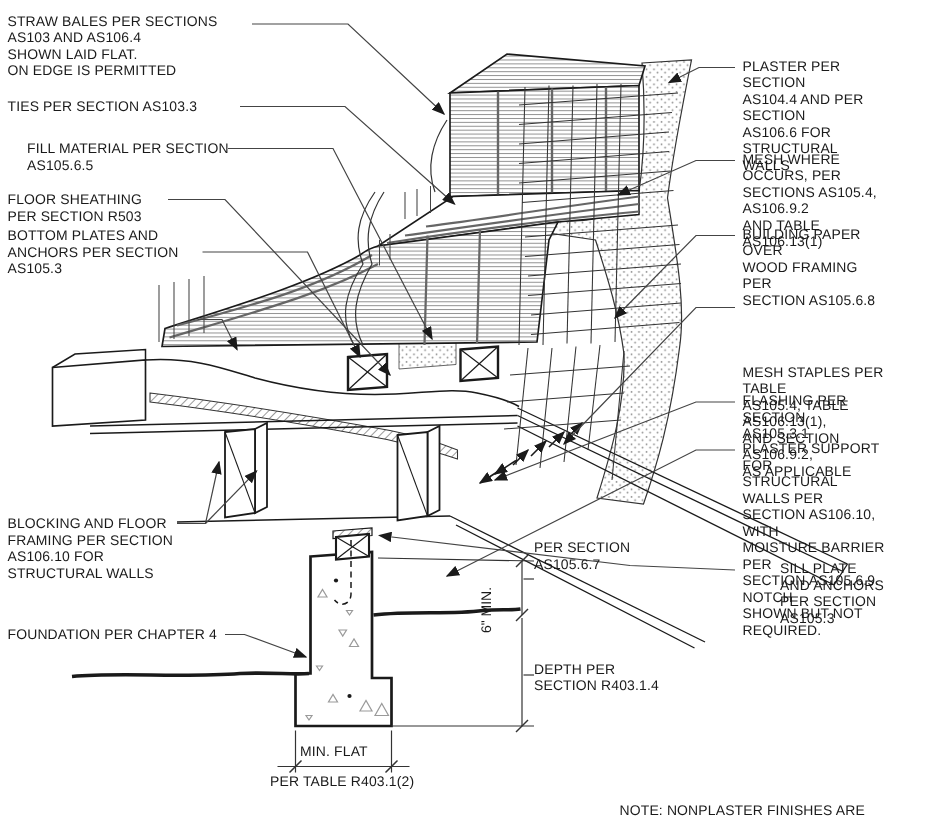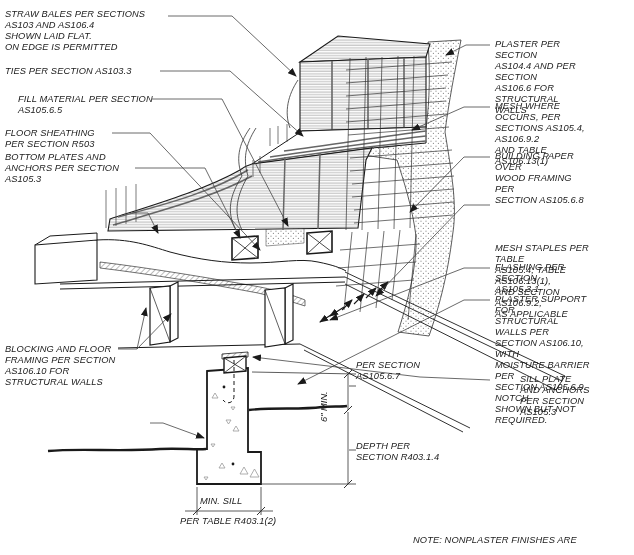--- a/index.html
+++ b/index.html
@@ -1,17 +1,17 @@
 <!DOCTYPE html>
 <html><head>
 <meta charset="utf-8">
 <style>
   html,body{margin:0;padding:0;background:#ffffff;}
   .canvas{position:relative;width:590px;height:555px;background:#fff;overflow:hidden;
-          font-family:"Liberation Sans",sans-serif;font-style:italic;}
+          font-family:"Liberation Sans",sans-serif;}
   .canvas svg{position:absolute;left:0;top:0;}
   .lbl{position:absolute;font-size:9.3px;line-height:11px;color:#1a1a1a;
        white-space:pre-line;letter-spacing:0.1px;}
   .vlabel{position:absolute;font-size:9.3px;color:#1a1a1a;white-space:nowrap;
           transform:rotate(-90deg);transform-origin:left bottom;}
 </style>
 </head>
 <body>
 
 <div class="canvas">
@@ -248,20 +248,21 @@
 AS105.6.5</div>
   <div class="lbl" style="left:5px;top:128px;">FLOOR SHEATHING
 PER SECTION R503</div>
   <div class="lbl" style="left:5px;top:152px;">BOTTOM PLATES AND
 ANCHORS PER SECTION
 AS105.3</div>
   <div class="lbl" style="left:5px;top:344px;">BLOCKING AND FLOOR
 FRAMING PER SECTION
 AS106.10 FOR
 STRUCTURAL WALLS</div>
+  <div class="lbl" style="left:5px;top:418px;">FOUNDATION PER CHAPTER 4</div>
 
   <div class="lbl" style="left:495px;top:39px;">PLASTER PER SECTION
 AS104.4 AND PER SECTION
 AS106.6 FOR STRUCTURAL
 WALLS</div>
   <div class="lbl" style="left:495px;top:101px;">MESH WHERE OCCURS, PER
 SECTIONS AS105.4, AS106.9.2
 AND TABLE AS106.13(1)</div>
   <div class="lbl" style="left:495px;top:151px;">BUILDING PAPER OVER
 WOOD FRAMING PER
@@ -279,21 +280,21 @@
 SECTION AS105.6.9. NOTCH
 SHOWN BUT NOT REQUIRED.</div>
   <div class="lbl" style="left:520px;top:374px;">SILL PLATE AND ANCHORS
 PER SECTION AS105.3</div>
 
   <div class="vlabel" style="left:329px;top:412px;">6" MIN.</div>
   <div class="lbl" style="left:356px;top:360px;">PER SECTION
 AS105.6.7</div>
   <div class="lbl" style="left:356px;top:441px;">DEPTH PER
 SECTION R403.1.4</div>
-  <div class="lbl" style="left:200px;top:496px;">MIN. SILL</div>
+  <div class="lbl" style="left:200px;top:496px;">MIN. FLAT</div>
   <div class="lbl" style="left:180px;top:516px;">PER TABLE R403.1(2)</div>
 
   <div class="lbl" style="left:413px;top:524px;">
     <div>NOTE: NONPLASTER FINISHES ARE</div>
     
   </div>
 
 </div>
 
 </body></html>

